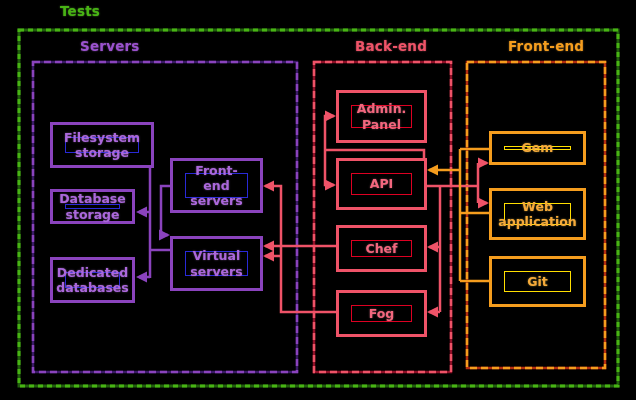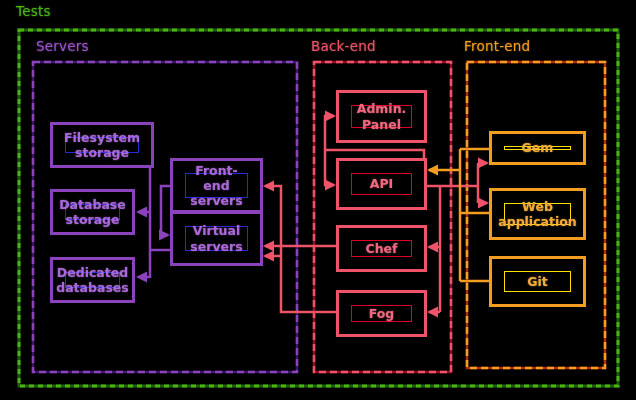--- a/index.html
+++ b/index.html
@@ -2,21 +2,21 @@
 <html><head>
 <meta charset="utf-8">
 <style>
   html,body{margin:0;padding:0;background:#000;}
   #canvas{
     position:relative;width:636px;height:400px;background:#000;overflow:hidden;
     font-family:"DejaVu Sans","Liberation Sans",sans-serif;
   }
   svg{position:absolute;left:0;top:0;}
   .grp-label{
-    position:absolute;font-size:13.5px;font-weight:normal;letter-spacing:.2px;
+    position:absolute;font-size:13.5px;font-weight:bold;letter-spacing:.2px;margin-left:44px;
   }
   .lbl-green{color:#48b414;text-shadow:0 0 2px rgba(120,220,70,.55);}
   .lbl-purple{color:#9a52cd;text-shadow:0 0 2px rgba(190,120,240,.5);}
   .lbl-crimson{color:#ef5368;text-shadow:0 0 2px rgba(255,120,140,.5);}
   .lbl-orange{color:#f59d1e;text-shadow:0 0 2px rgba(255,190,80,.5);}
   .node{
     position:absolute;box-sizing:border-box;padding:12px;background:#000;
     display:block;
   }
   .node .inner{
@@ -116,39 +116,39 @@
   <div class="grp-label lbl-purple" style="left:36px;top:38px;">Servers</div>
   <div class="grp-label lbl-crimson" style="left:311px;top:38px;">Back-end</div>
   <div class="grp-label lbl-orange" style="left:464px;top:38px;">Front-end</div>
 
   <div class="node purple" style="left:50px;top:122px;width:104px;height:46px">
     <div class="inner">
         <span>Filesystem
 storage</span>
       </div>
   </div>
-  <div class="node purple" style="left:50px;top:189px;width:85px;height:46px">
+  <div class="node purple" style="left:50px;top:189px;width:85px;height:35px">
     <div class="inner">
         <span>Database
 storage</span>
       </div>
   </div>
   <div class="node purple" style="left:50px;top:257px;width:85px;height:46px">
     <div class="inner">
         <span>Dedicated
 databases</span>
       </div>
   </div>
   <div class="node purple" style="left:170px;top:158px;width:93px;height:55px">
     <div class="inner">
         <span>Front-end
 servers</span>
       </div>
   </div>
-  <div class="node purple" style="left:170px;top:211px;width:93px;height:55px">
+  <div class="node purple" style="left:170px;top:236px;width:93px;height:55px">
     <div class="inner">
         <span>Virtual
 servers</span>
       </div>
   </div>
 
   <div class="node crimson" style="left:336px;top:90px;width:91px;height:53px">
     <div class="inner">
         <span>Admin.
 Panel</span>

